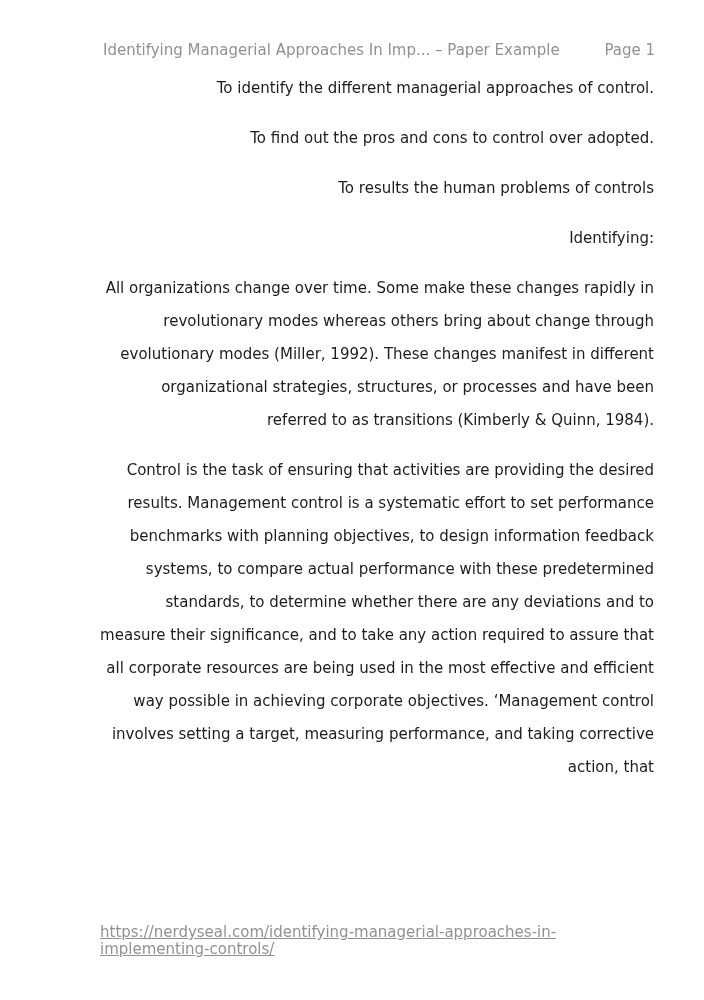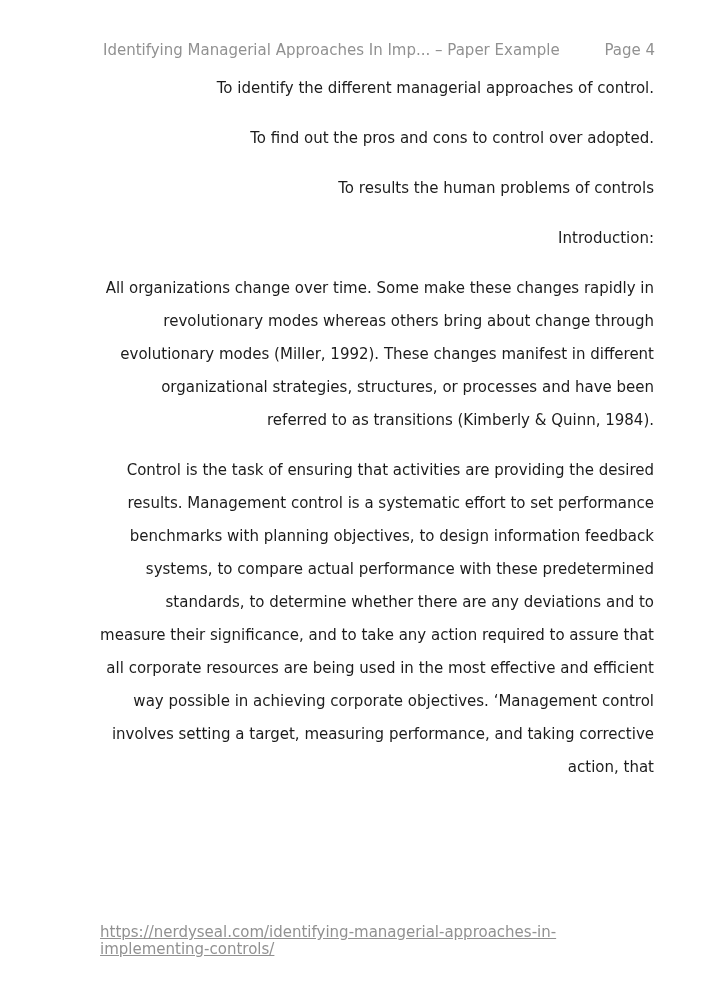--- a/index.html
+++ b/index.html
@@ -58,28 +58,28 @@
     text-decoration: underline;
   }
 </style>
 </head>
 <body>
 
 <div class="page">
 
   <div class="header">
     <span class="title">Identifying Managerial Approaches In Imp... – Paper Example</span>
-    <span class="page-number">Page 4</span>
+    <span class="page-number">Page 1</span>
   </div>
 
   <div class="content">
     <p>To identify the different managerial approaches of control.</p>
     <p>To find out the pros and cons to control over adopted.</p>
     <p>To results the human problems of controls</p>
-    <p>Introduction:</p>
+    <p>Identifying:</p>
     <p>All organizations change over time. Some make these changes rapidly in revolutionary modes whereas others bring about change through evolutionary modes (Miller, 1992). These changes manifest in different organizational strategies, structures, or processes and have been referred to as transitions (Kimberly &amp; Quinn, 1984).</p>
     <p>Control is the task of ensuring that activities are providing the desired results. Management control is a systematic effort to set performance benchmarks with planning objectives, to design information feedback systems, to compare actual performance with these predetermined standards, to determine whether there are any deviations and to measure their significance, and to take any action required to assure that all corporate resources are being used in the most effective and efficient way possible in achieving corporate objectives. ‘Management control involves setting a target, measuring performance, and taking corrective action, that</p>
   </div>
 
   <div class="footer">
     <span>https://nerdyseal.com/identifying-managerial-approaches-in-implementing-controls/</span>
   </div>
 
 </div>
 

